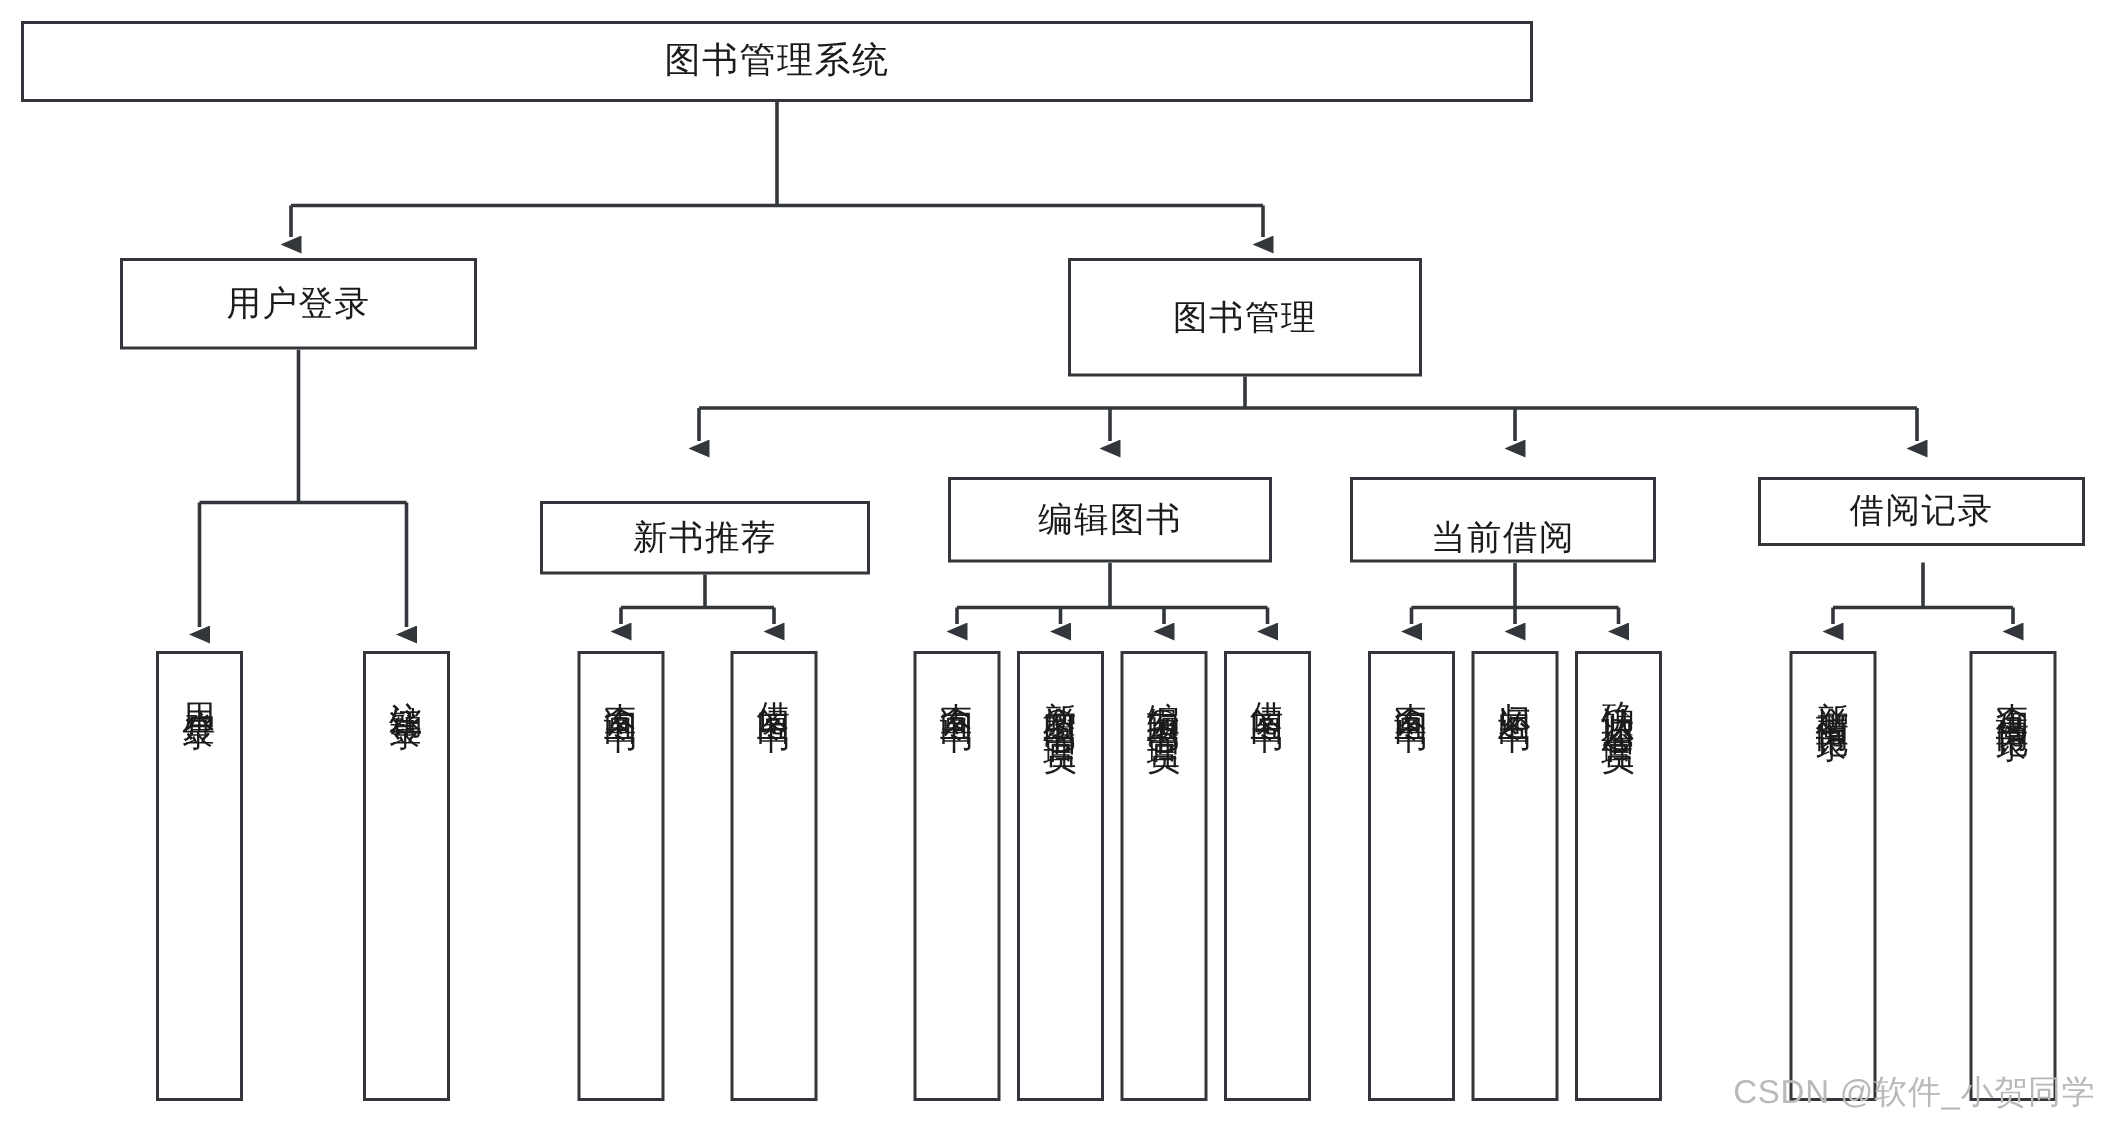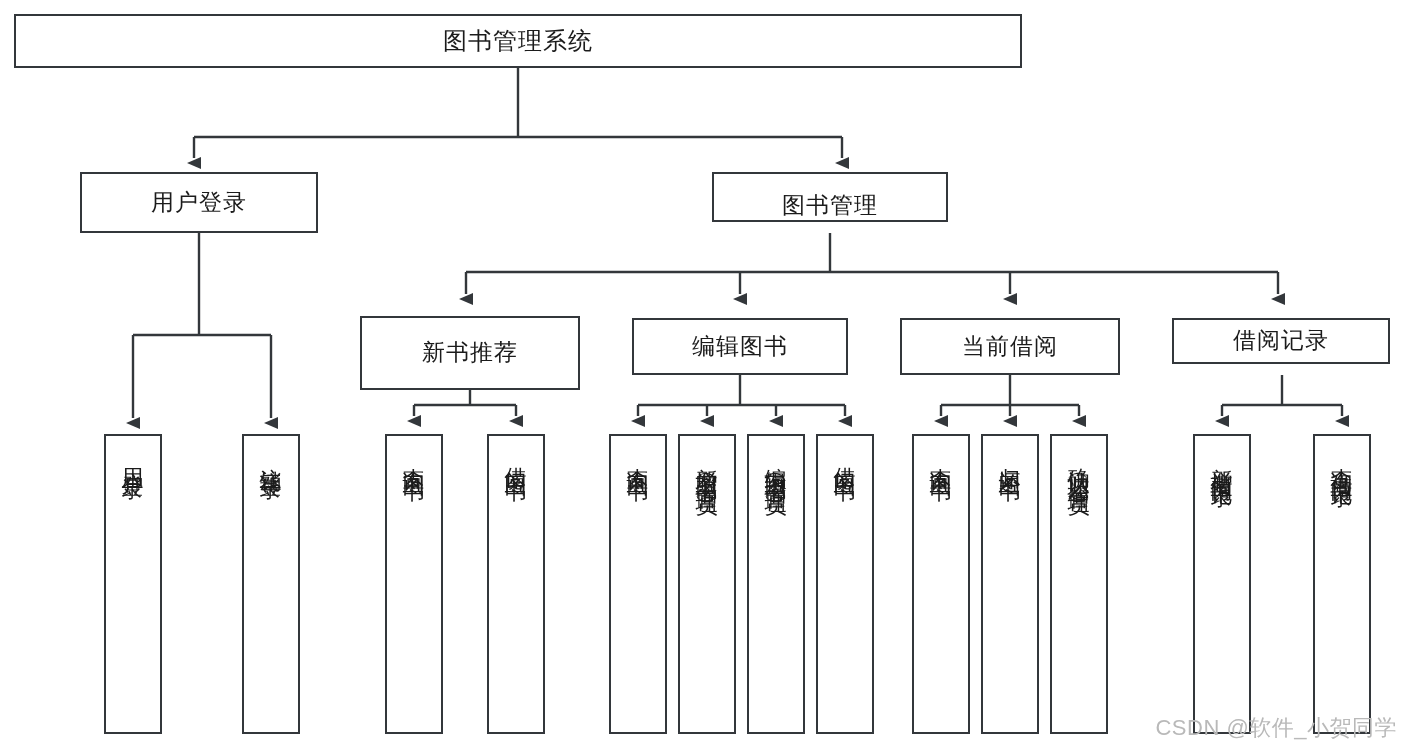--- a/index.html
+++ b/index.html
@@ -128,31 +128,31 @@
     <path class="wire" d="M1342,405 L1342,416" marker-end="url(#ah)"></path>
   </svg>
 
   <div class="node root horiz" style="left:14px; top:14px; width:1008px; height:54px;">
     <span>图书管理系统</span>
   </div>
 
   <div class="node horiz" style="left:80px; top:172px; width:238px; height:61px;">
     <span>用户登录</span>
   </div>
-  <div class="node horiz" style="left:712px; top:172px; width:236px; height:50px;align-items:flex-end;">
+  <div class="node horiz" style="left:712px; top:172px; width:236px; height:79px;">
     <span>图书管理</span>
   </div>
 
-  <div class="node horiz" style="left:360px; top:316px; width:220px; height:74px;">
+  <div class="node horiz" style="left:360px; top:334px; width:220px; height:49px;">
     <span>新书推荐</span>
   </div>
   <div class="node horiz" style="left:632px; top:318px; width:216px; height:57px;">
     <span>编辑图书</span>
   </div>
-  <div class="node horiz" style="left:900px; top:318px; width:220px; height:57px;">
+  <div class="node horiz" style="left:900px; top:318px; width:204px; height:57px;align-items:flex-end;">
     <span>当前借阅</span>
   </div>
   <div class="node horiz" style="left:1172px; top:318px; width:218px; height:46px;">
     <span>借阅记录</span>
   </div>
 
   <div class="node leaf" style="left:104px; top:434px; width:58px; height:300px;">
     <span class="vtext">用户登录</span>
   </div>
   <div class="node leaf" style="left:242px; top:434px; width:58px; height:300px;">

